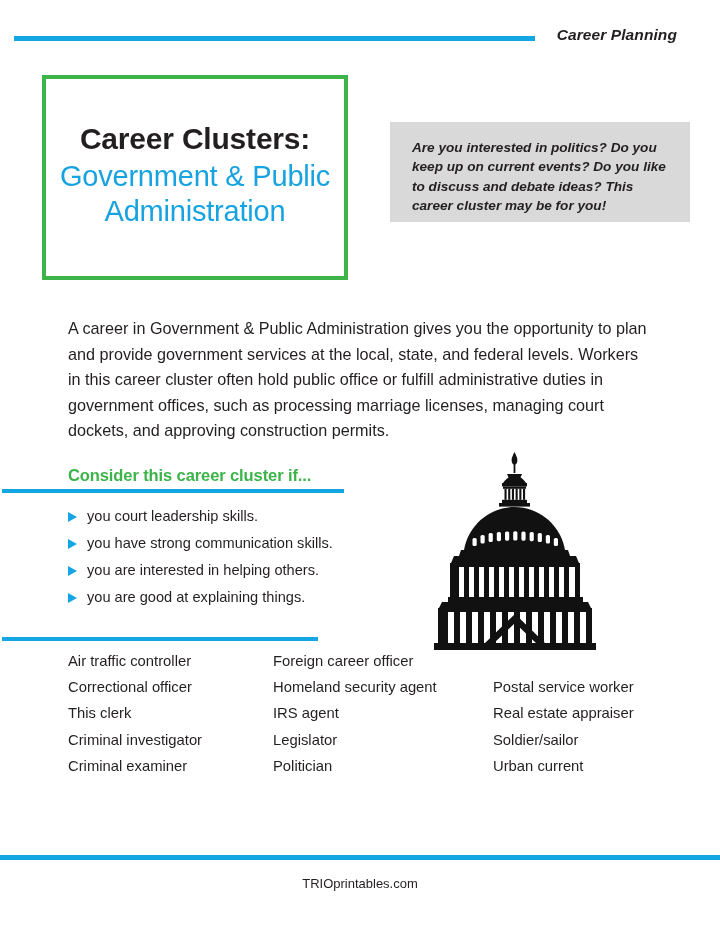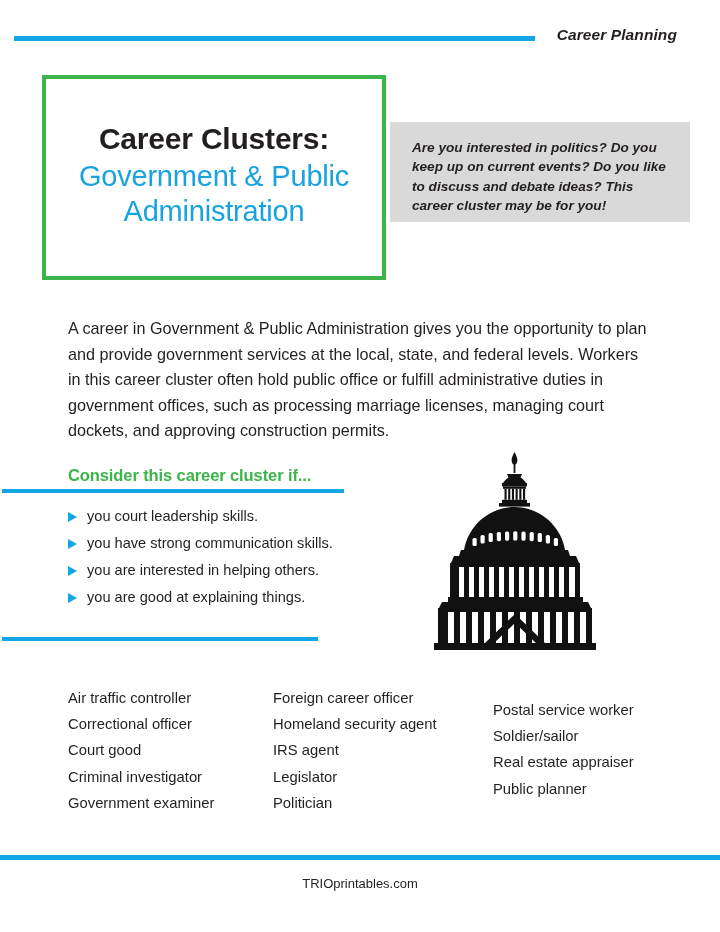--- a/index.html
+++ b/index.html
@@ -51,21 +51,21 @@
     letter-spacing: 0.1px;
     color: #231f20;
     white-space: nowrap;
   }
 
   
   .title-box {
     position: absolute;
     left: 42px;
     top: 75px;
-    width: 344px;
+    width: 306px;
     height: 205px;
     border: 4px solid #3cb44a;
     background: #ffffff;
     display: flex;
     flex-direction: column;
     align-items: center;
     justify-content: center;
     padding: 4px 10px 10px 10px;
   }
   .title-kicker {
@@ -180,23 +180,24 @@
     left: 428px;
     top: 452px;
     width: 175px;
     height: 198px;
   }
 
   
   .careers {
     position: absolute;
     left: 68px;
-    top: 685px;
+    top: 648px;
     width: 600px;
     display: flex;
+    align-items: flex-end;
   }
   .career-col { width: 205px; }
   .career-col.c2 { width: 220px; }
   .career-col.c3 { width: 175px; padding-top: 12px; }
   .career-item {
     font-size: 14.8px;
     line-height: 1.77;
     color: #231f20;
     white-space: nowrap;
   }
@@ -360,35 +361,35 @@
   </div>
 
   <div class="section" id="sec-careers">
     <div class="section-rule"></div>
   </div>
 
   <div class="careers">
     <div class="career-col c1">
       <div class="career-item">Air traffic controller</div>
       <div class="career-item">Correctional officer</div>
-      <div class="career-item">Court good</div>
+      <div class="career-item">This clerk</div>
       <div class="career-item">Criminal investigator</div>
-      <div class="career-item">Government examiner</div>
+      <div class="career-item">Criminal examiner</div>
     </div>
     <div class="career-col c2">
       <div class="career-item">Foreign career officer</div>
       <div class="career-item">Homeland security agent</div>
       <div class="career-item">IRS agent</div>
       <div class="career-item">Legislator</div>
       <div class="career-item">Politician</div>
     </div>
     <div class="career-col c3">
       <div class="career-item">Postal service worker</div>
+      <div class="career-item">Real estate appraiser</div>
       <div class="career-item">Soldier/sailor</div>
-      <div class="career-item">Real estate appraiser</div>
-      <div class="career-item">Public planner</div>
+      <div class="career-item">Urban current</div>
     </div>
   </div>
 
   <div class="footer-rule"></div>
   <div class="footer-text">TRIOprintables.com</div>
 
 </div>
 
 </body></html>

